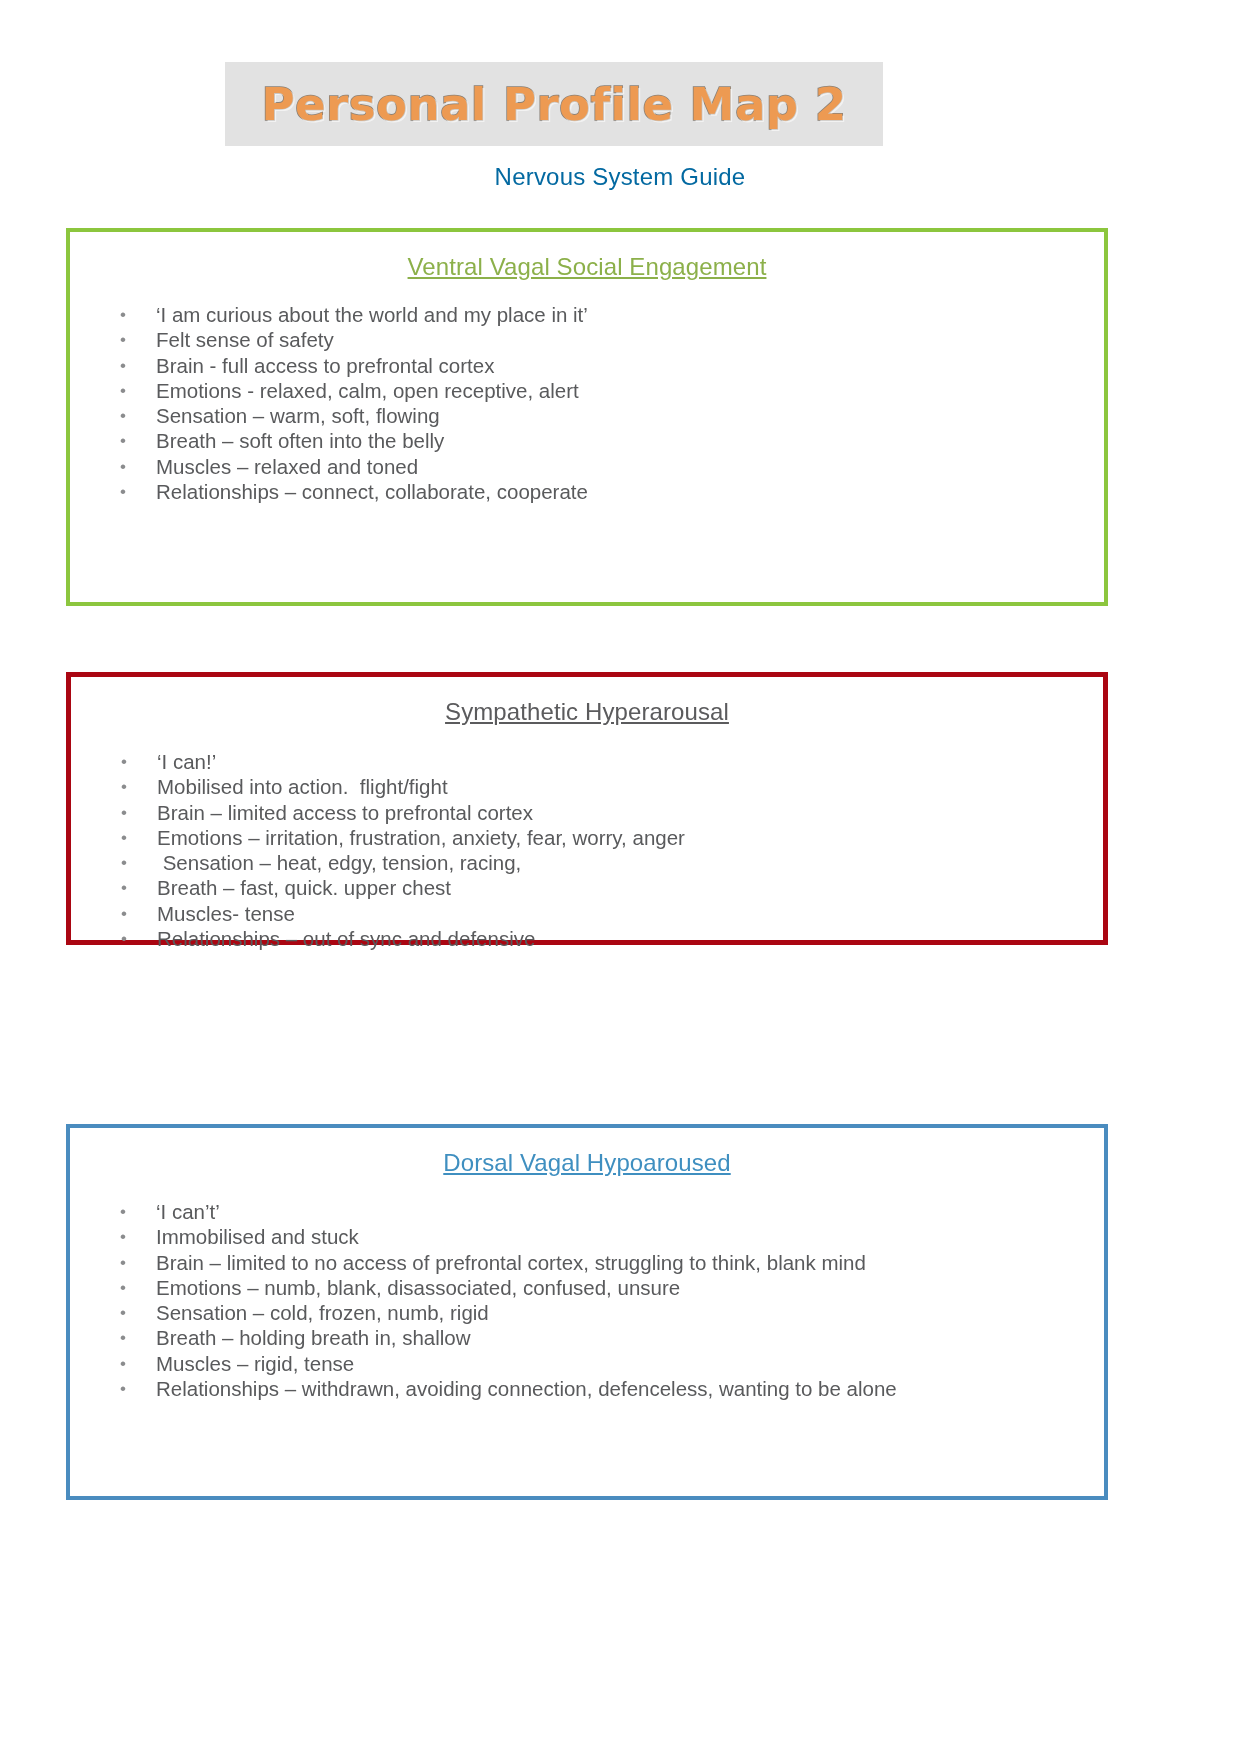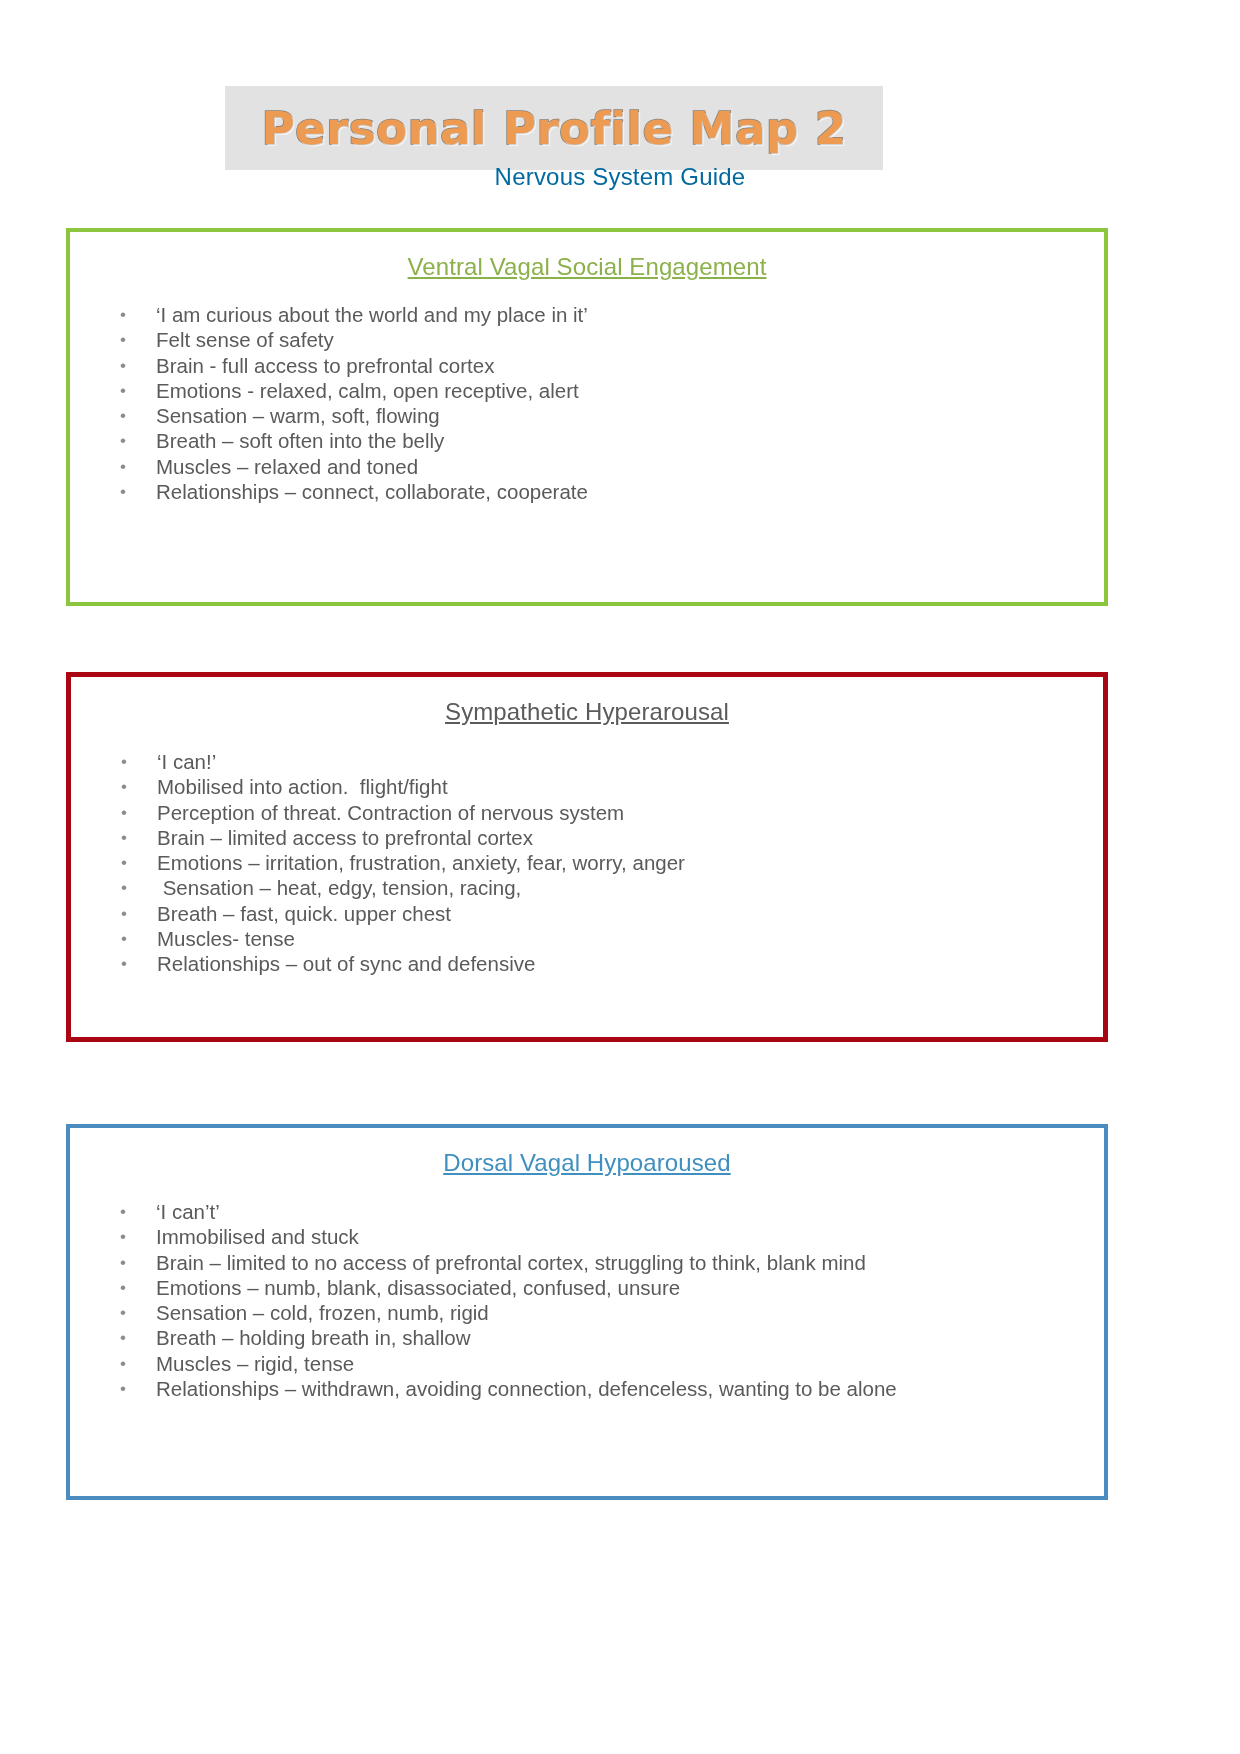--- a/index.html
+++ b/index.html
@@ -28,21 +28,20 @@
   .title-banner {
     position: absolute;
     left: 225px;
     top: 62px;
     width: 658px;
     height: 84px;
     background: #e2e2e2;
     display: flex;
     align-items: center;
     justify-content: center;
-    margin-top: 24px;
   }
   .title-text {
     font-family: "DejaVu Sans", sans-serif;
     font-weight: bold;
     font-size: 45px;
     letter-spacing: 0.5px;
     color: #ed9a52;
     -webkit-text-stroke: 1.6px #8a8177;
     paint-order: stroke fill;
     text-shadow: 2px 2px 0 rgba(255,255,255,0.55);
@@ -64,21 +63,21 @@
 
   
   .section {
     position: absolute;
     left: 66px;
     width: 1042px;
     box-sizing: border-box;
     background: #ffffff;
   }
   .section.green  { top: 228px;  height: 378px; border: 4px solid #8cc63e; }
-  .section.red    { top: 672px;  height: 370px; border: 5px solid #aa0612; }
+  .section.red    { top: 672px;  height: 273px; border: 5px solid #aa0612; }
   .section.blue   { top: 1124px; height: 376px; border: 4px solid #4a8cbf; }
 
   .section-header {
     text-align: center;
     font-size: 24px;
     line-height: 1;
     padding-top: 23px;
     letter-spacing: 0.1px;
     text-decoration: underline;
   }
@@ -134,21 +133,20 @@
       <li class="bullet-item">Muscles – relaxed and toned</li>
       <li class="bullet-item">Relationships – connect, collaborate, cooperate</li>
     </ul>
   </div>
 
   <div class="section red">
     <div class="section-header">Sympathetic Hyperarousal</div>
     <ul class="bullet-list">
       <li class="bullet-item">‘I can!’</li>
       <li class="bullet-item">Mobilised into action.  flight/fight</li>
-      <li class="bullet-item">Perception of threat. Contraction of nervous system</li>
       <li class="bullet-item">Brain – limited access to prefrontal cortex</li>
       <li class="bullet-item">Emotions – irritation, frustration, anxiety, fear, worry, anger</li>
       <li class="bullet-item"> Sensation – heat, edgy, tension, racing,</li>
       <li class="bullet-item">Breath – fast, quick. upper chest</li>
       <li class="bullet-item">Muscles- tense</li>
       <li class="bullet-item">Relationships – out of sync and defensive</li>
     </ul>
   </div>
 
   <div class="section blue">

